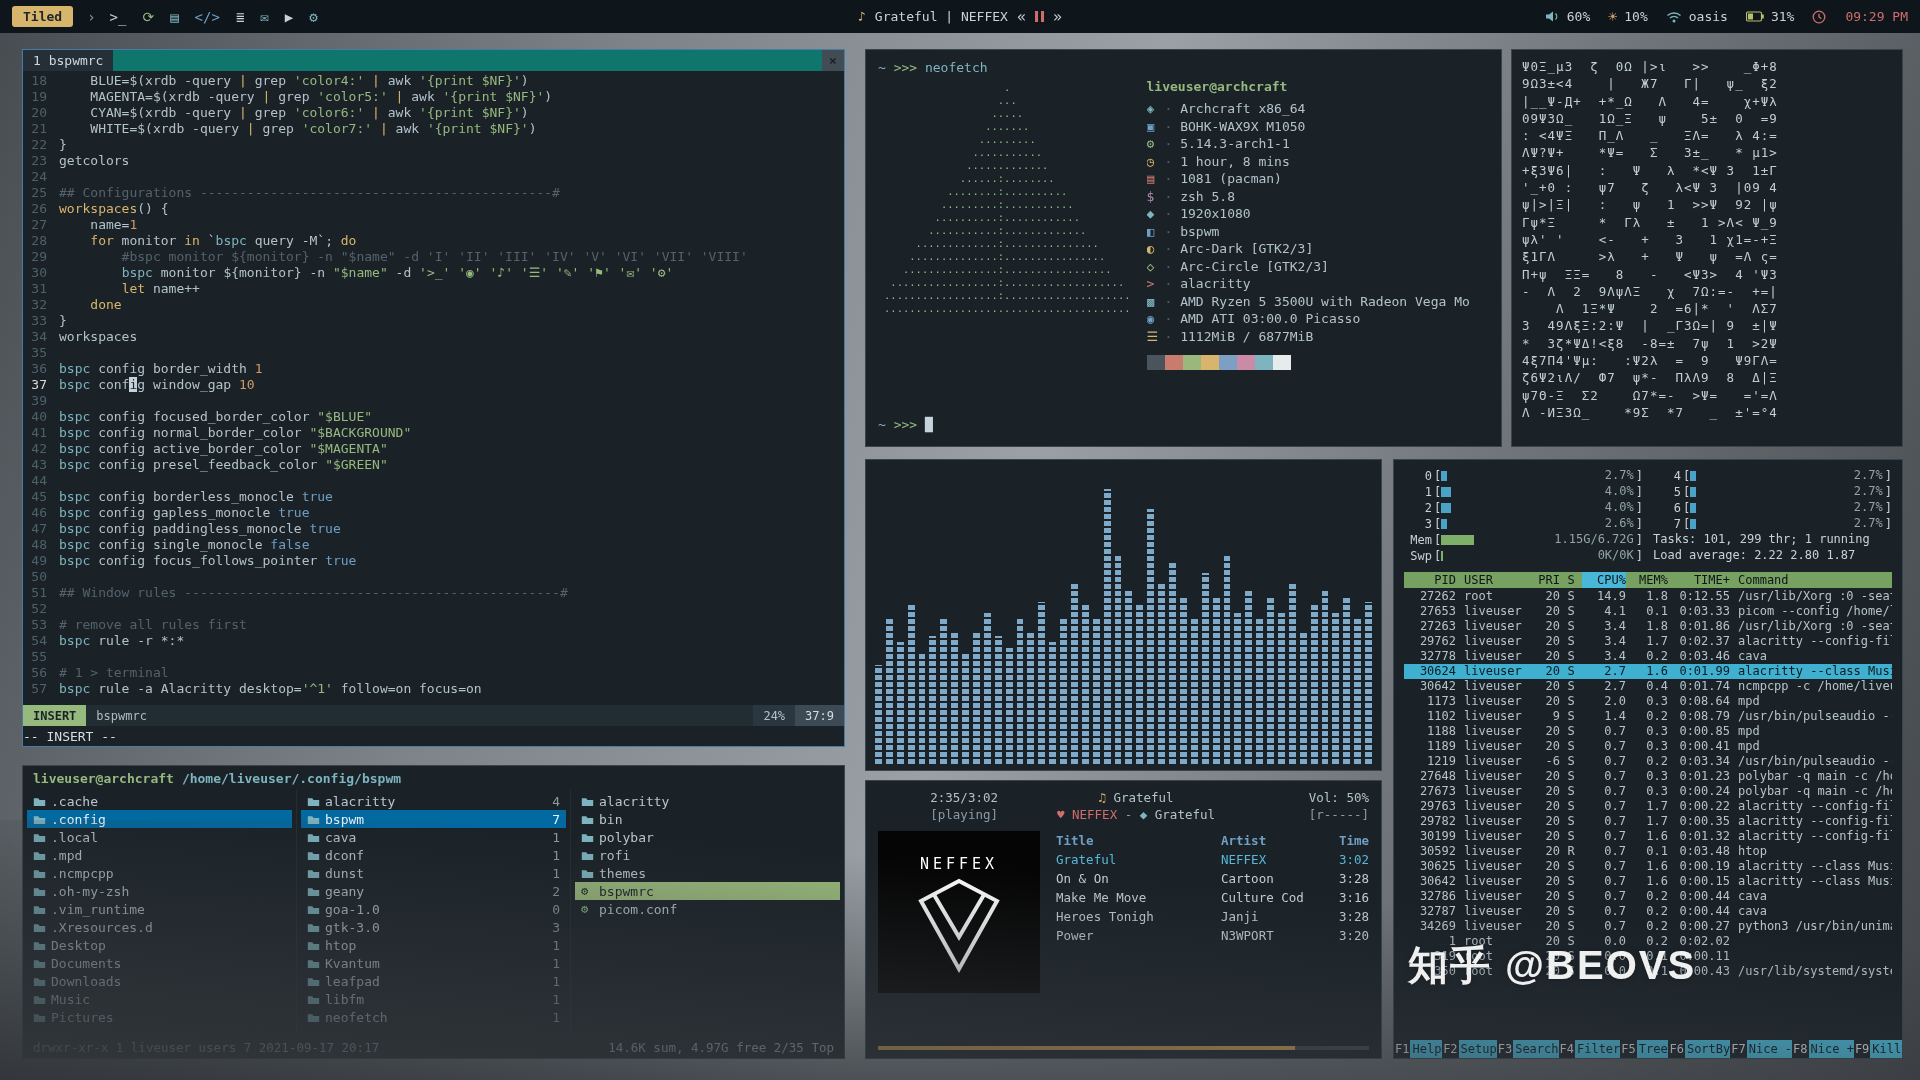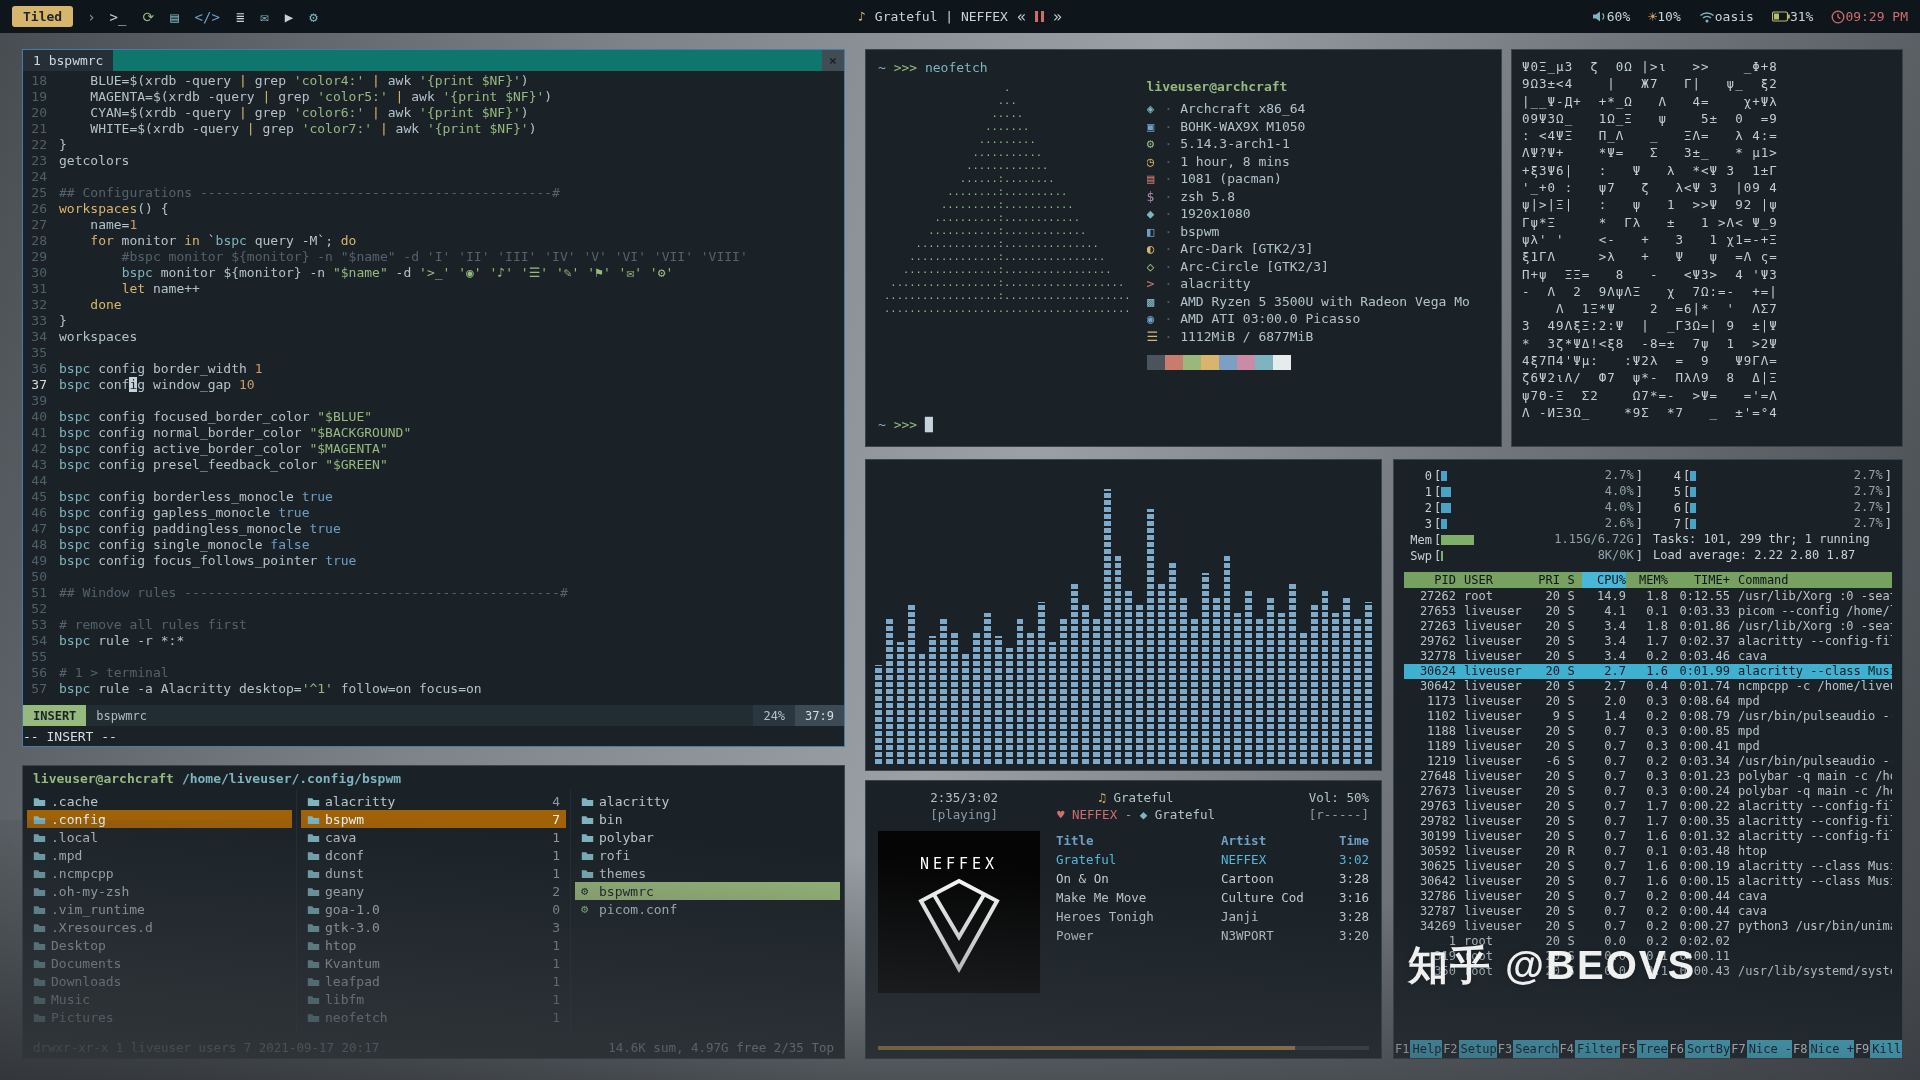--- a/index.html
+++ b/index.html
@@ -13,23 +13,23 @@
     display:flex;align-items:center;padding:0 12px;box-sizing:border-box;gap:14px;z-index:40;
     font-size:13px;color:#c7d3da;}
   .ws-badge{background:#d8b56c;color:#20262b;font-weight:bold;padding:3px 11px;border-radius:3px;}
   .tb-sep{color:#8b9aa4;font-size:14px;}
   .tb-ico{font-size:14px;cursor:default;}
   #tb-center{position:absolute;left:50%;transform:translateX(-50%);display:flex;align-items:center;gap:9px;}
   .ctl{color:#c7d3da;font-size:15px;}
   .pausebars{display:inline-flex;gap:3px;}
   .pausebars i{display:block;width:3px;height:11px;background:#cf6d6d;}
   #tb-right{margin-left:auto;display:flex;align-items:center;gap:18px;}
-  .tb-group{display:flex;align-items:center;}
+  .tb-group{display:flex;align-items:center;gap:7px;}
   .tb-group svg{display:block;}
-  .tb-time{color:#cf6d6d;}
+  .tb-time{color:#cf6d6d;margin-left:12px;}
   .sun{color:#d19a66;font-size:15px;}
   
   .window{position:absolute;background:#1a2228;border:1px solid #39454d;box-sizing:border-box;
     color:#b3c2ca;font-size:13px;overflow:hidden;}
   .window.focused{border-color:#4a7ba6;}
   
   #editor{left:22px;top:49px;width:823px;height:698px;display:flex;flex-direction:column;}
   .tabline{height:21px;background:#0f766e;display:flex;align-items:center;flex:none;}
   .tab{background:#242f37;color:#cfd8de;padding:2px 10px;height:100%;box-sizing:border-box;display:flex;align-items:center;}
   .tab-close{margin-left:auto;background:#414c55;color:#1a2228;width:22px;height:100%;
@@ -125,21 +125,21 @@
   #files-header{height:24px;display:flex;align-items:center;padding:0 10px;font-weight:bold;flex:none;}
   .fh-user{color:#96b97e;margin-right:8px;}
   .fh-path{color:#7db4bf;}
   #files-cols{flex:1;display:flex;overflow:hidden;}
   .fcol{flex:1;overflow:hidden;padding:2px 4px;}
   .fcol + .fcol{border-left:1px solid #232d34;}
   .fitem{display:flex;align-items:center;height:18px;padding:0 6px;color:#b9c6ce;white-space:nowrap;}
   .fitem .fico{width:18px;flex:none;display:flex;align-items:center;}
   .fitem .fname{flex:1;overflow:hidden;}
   .fitem .fcount{color:#8b9aa4;padding-left:6px;}
-  .fitem.sel-blue{background:#a16207;color:#e8f2f6;}
+  .fitem.sel-blue{background:#0369a1;color:#e8f2f6;}
   .fitem.sel-blue .fcount{color:#e8f2f6;}
   .fitem.sel-green{background:#9aba7c;color:#20262b;}
   .gear-ico{color:#8fbf7f;font-size:12px;}
   .fitem.sel-green .gear-ico{color:#20262b;}
   #files-footer{height:22px;display:flex;align-items:center;padding:0 10px;color:#aebbc4;font-size:12.5px;flex:none;}
   #ff-right{margin-left:auto;}
   
   #watermark{position:absolute;left:1408px;top:938px;z-index:50;color:rgba(255,255,255,.93);
     font-family:"Liberation Sans","DejaVu Sans",sans-serif;font-size:40px;font-weight:bold;letter-spacing:2px;
     text-shadow:0 0 6px rgba(0,0,0,.25);white-space:nowrap;}
@@ -461,21 +461,21 @@
   </div>
 
   <div id="htop" class="window">
     <div id="htop-meters">
       <div class="mcol" id="ht-col1">
           <div class="meter"><span class="mlab">0</span><span class="br">[</span><div class="mtrack"><div class="mfill" style="width: 3%;"></div><span class="mpct">2.7%</span></div><span class="br">]</span></div>
           <div class="meter"><span class="mlab">1</span><span class="br">[</span><div class="mtrack"><div class="mfill" style="width: 5%;"></div><span class="mpct">4.0%</span></div><span class="br">]</span></div>
           <div class="meter"><span class="mlab">2</span><span class="br">[</span><div class="mtrack"><div class="mfill" style="width: 5%;"></div><span class="mpct">4.0%</span></div><span class="br">]</span></div>
           <div class="meter"><span class="mlab">3</span><span class="br">[</span><div class="mtrack"><div class="mfill" style="width: 3%;"></div><span class="mpct">2.6%</span></div><span class="br">]</span></div>
           <div class="meter"><span class="mlab">Mem</span><span class="br">[</span><div class="mtrack"><div class="mfill green" style="width: 17%;"></div><span class="mpct">1.15G/6.72G</span></div><span class="br">]</span></div>
-          <div class="meter"><span class="mlab">Swp</span><span class="br">[</span><div class="mtrack"><div class="mfill green" style="width: 1%;"></div><span class="mpct">8K/0K</span></div><span class="br">]</span></div>
+          <div class="meter"><span class="mlab">Swp</span><span class="br">[</span><div class="mtrack"><div class="mfill green" style="width: 1%;"></div><span class="mpct">0K/0K</span></div><span class="br">]</span></div>
         </div>
       <div class="mcol" id="ht-col2">
           <div class="meter"><span class="mlab">4</span><span class="br">[</span><div class="mtrack"><div class="mfill" style="width: 3%;"></div><span class="mpct">2.7%</span></div><span class="br">]</span></div>
           <div class="meter"><span class="mlab">5</span><span class="br">[</span><div class="mtrack"><div class="mfill" style="width: 3%;"></div><span class="mpct">2.7%</span></div><span class="br">]</span></div>
           <div class="meter"><span class="mlab">6</span><span class="br">[</span><div class="mtrack"><div class="mfill" style="width: 3%;"></div><span class="mpct">2.7%</span></div><span class="br">]</span></div>
           <div class="meter"><span class="mlab">7</span><span class="br">[</span><div class="mtrack"><div class="mfill" style="width: 3%;"></div><span class="mpct">2.7%</span></div><span class="br">]</span></div>
           <div class="hline">Tasks: 101, 299 thr; 1 running</div>
           <div class="hline">Load average: 2.22 2.80 1.87</div>
         </div>
     </div>

